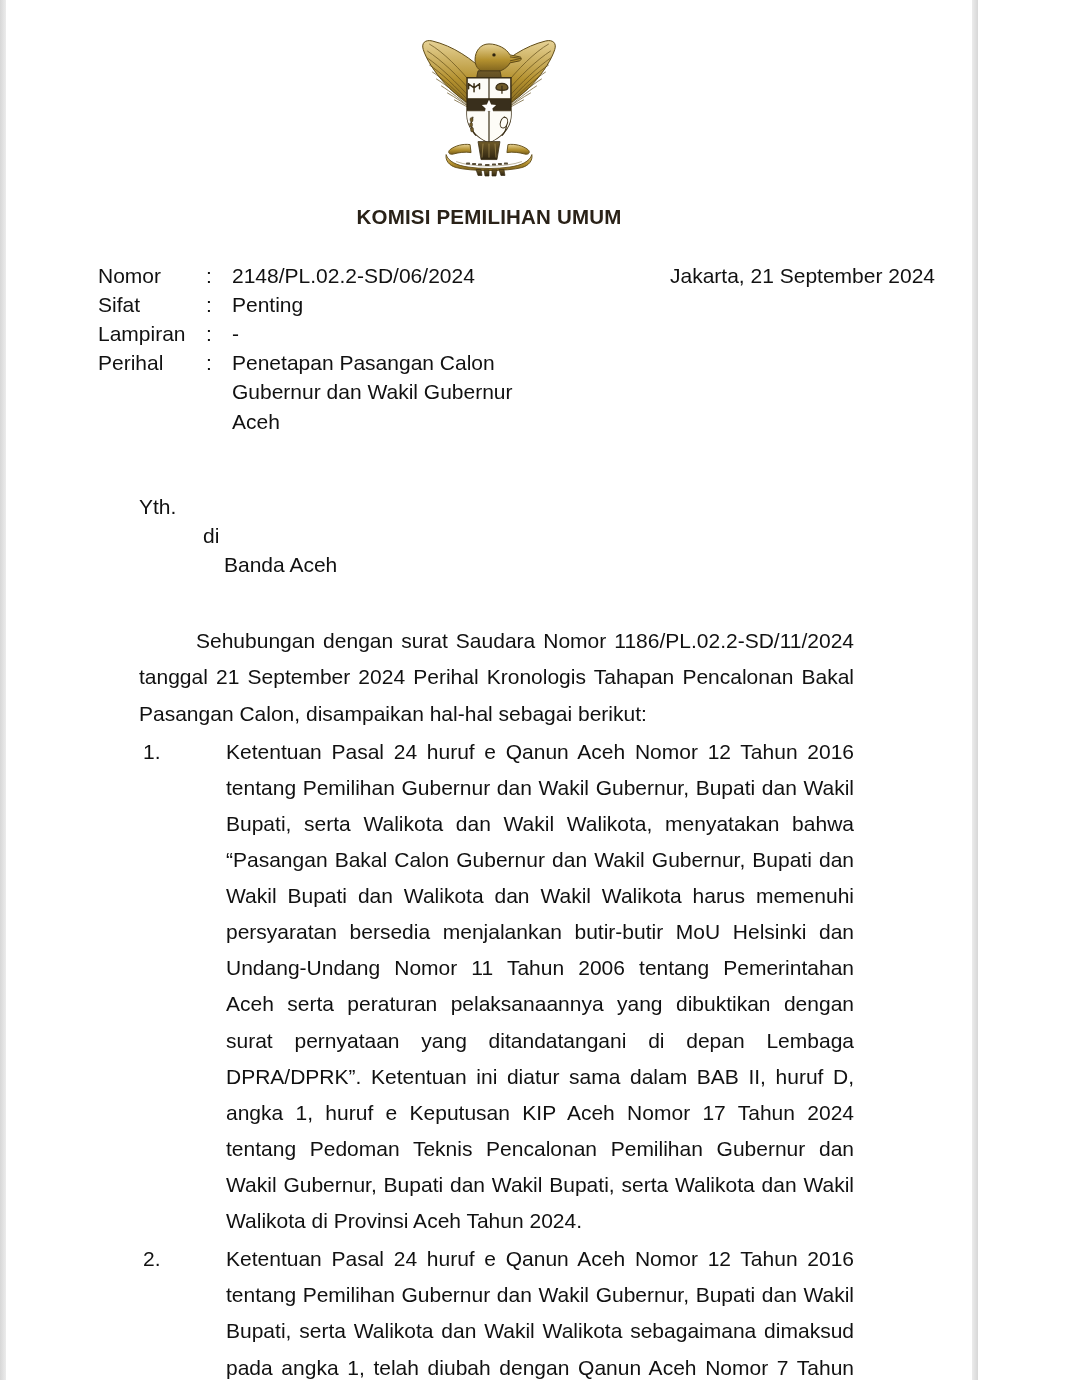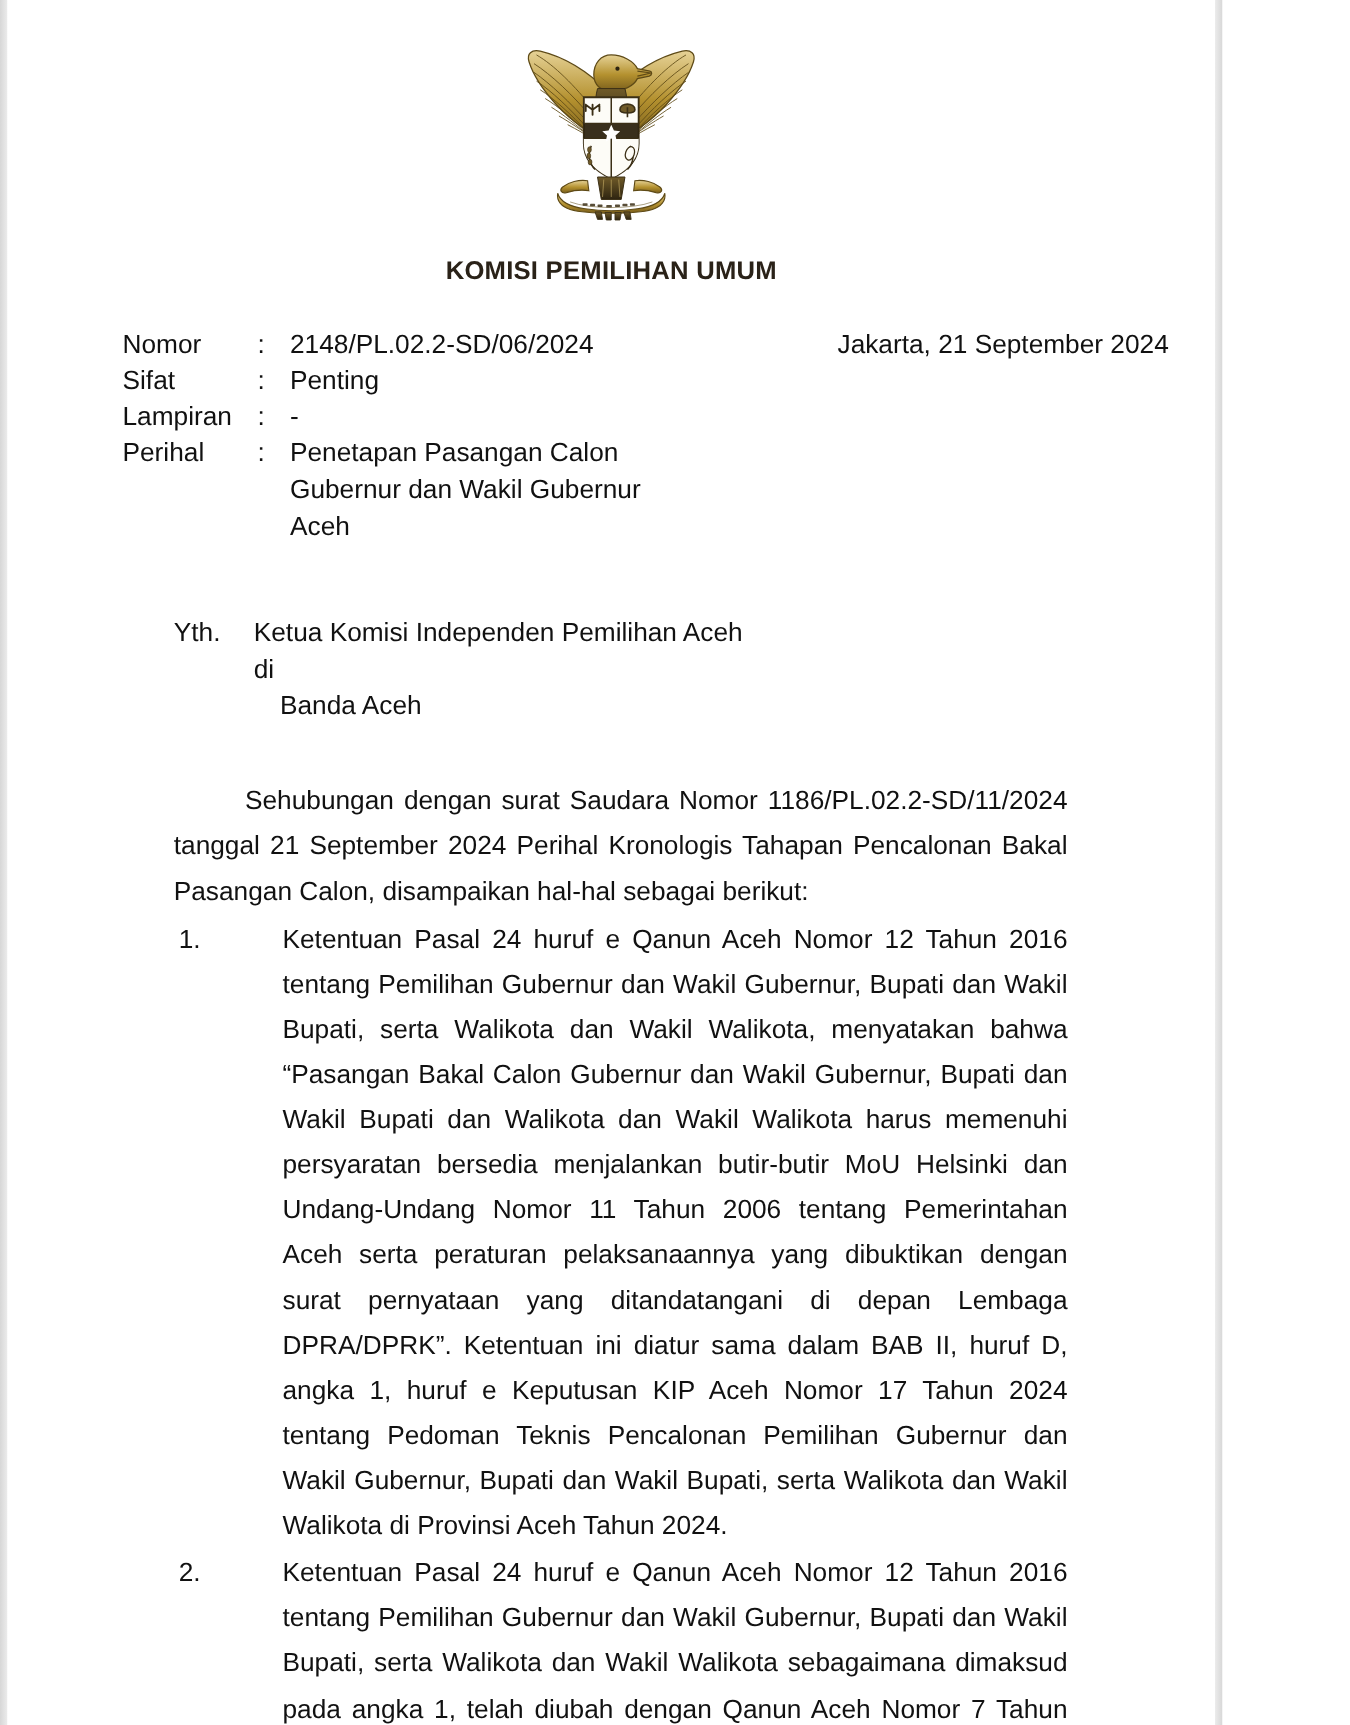--- a/index.html
+++ b/index.html
@@ -290,21 +290,20 @@
           </tr>
         </tbody>
       </table>
 
       <div class="place-date">Jakarta, 21 September 2024</div>
     </div>
 
     <div class="addressee">
       <div class="row1">
         <span class="yth">Yth.</span>
-        <span>Ketua Komisi Independen Pemilihan Aceh</span>
       </div>
       <div class="di">di</div>
       <div class="city">Banda Aceh</div>
     </div>
 
     <div class="body">
       <p class="intro">Sehubungan dengan surat Saudara Nomor 1186/PL.02.2-SD/11/2024 tanggal 21 September 2024 Perihal Kronologis Tahapan Pencalonan Bakal Pasangan Calon, disampaikan hal-hal sebagai berikut:</p>
 
       <ol class="items">
         <li>

